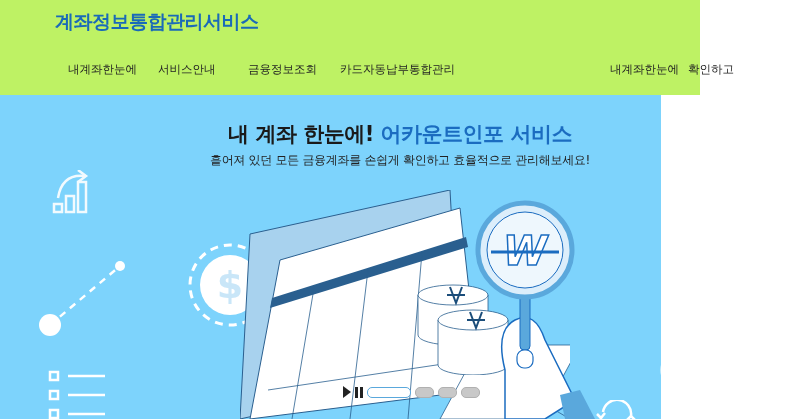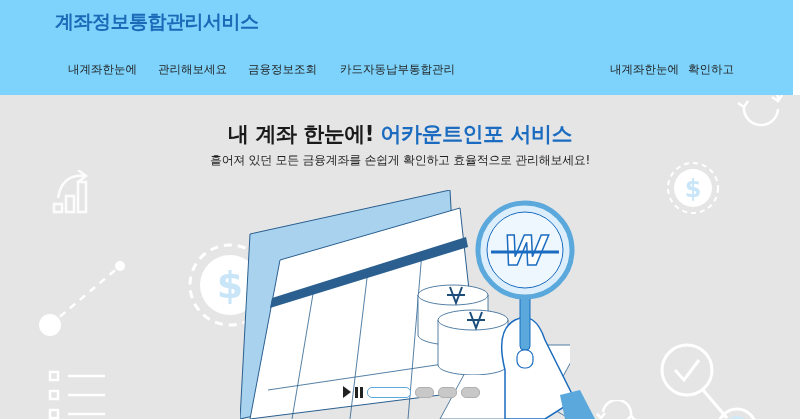--- a/index.html
+++ b/index.html
@@ -1,40 +1,40 @@
 <!DOCTYPE html>
 <html><head>
 <meta charset="utf-8">
 <style>
   * { margin:0; padding:0; box-sizing:border-box; }
   body { width:800px; height:419px; overflow:hidden; background:#fff; font-family:"DejaVu Sans", sans-serif; position:relative; }
-  .header { position:absolute; left:0; top:0; width:793px; height:95px; background:#7dd3fc; }
+  .header { position:absolute; left:0; top:0; width:700px; height:95px; background:#bef264; }
   .logo { position:absolute; left:55px; top:9px; font-size:19px; font-weight:bold; color:#1a6ab8; letter-spacing:-0.5px; }
   .nav { position:absolute; top:62px; left:0; width:800px; height:22px;text-align:right; }
   .nav-item { position:absolute; top:0; font-size:11.5px; color:#222; white-space:nowrap; cursor:pointer; }
-  .hero { position:absolute; left:0; top:95px; width:800px; height:324px; background:#e5e5e5; overflow:hidden; }
+  .hero { position:absolute; left:0; top:95px; width:661px; height:324px; background:#7dd3fc; overflow:hidden; }
   .hero-title { position:absolute; left:0; width:800px; top:25px; text-align:center; font-size:21px; font-weight:bold; color:#1a1a1a; letter-spacing:-0.5px; }
   .hero-title .accent { color:#1b6cc0; }
   .hero-sub { position:absolute; left:0; width:800px; top:57px; text-align:center; font-size:12px; color:#222; letter-spacing:-0.3px; }
   svg { position:absolute; }
   .controls { position:absolute; left:343px; top:383px; height:18px; display:flex; align-items:center; gap:4px; }
   .ctrl-play { width:0; height:0; border-left:8px solid #222; border-top:6px solid transparent; border-bottom:6px solid transparent; cursor:pointer; }
   .ctrl-pause { width:8px; height:11px; border-left:3px solid #222; border-right:3px solid #222; cursor:pointer; }
   .dot { height:11px; border-radius:5px; background:#c8c8c8; border:1px solid #b0b0b0; cursor:pointer; }
   .dot.active { width:44px; background:#fff; border:1.5px solid #5aa8dc; }
   .dot.inactive { width:19px; }
 </style>
 </head>
 <body>
 
 <div class="header">
   <div class="logo">계좌정보통합관리서비스</div>
   <div class="nav">
     <span class="nav-item" style="left:68px">내계좌한눈에</span>
-    <span class="nav-item" style="left:158px">관리해보세요</span>
+    <span class="nav-item" style="left:158px">서비스안내</span>
     <span class="nav-item" style="left:248px">금융정보조회</span>
     <span class="nav-item" style="left:340px">카드자동납부통합관리</span>
     <span class="nav-item" style="left:610px">내계좌한눈에</span>
     <span class="nav-item" style="left:688px">확인하고</span>
   </div>
 </div>
 
 <div class="hero">
   <div class="hero-title">
     <span>내 계좌 한눈에! </span><span class="accent">어카운트인포 서비스</span>

